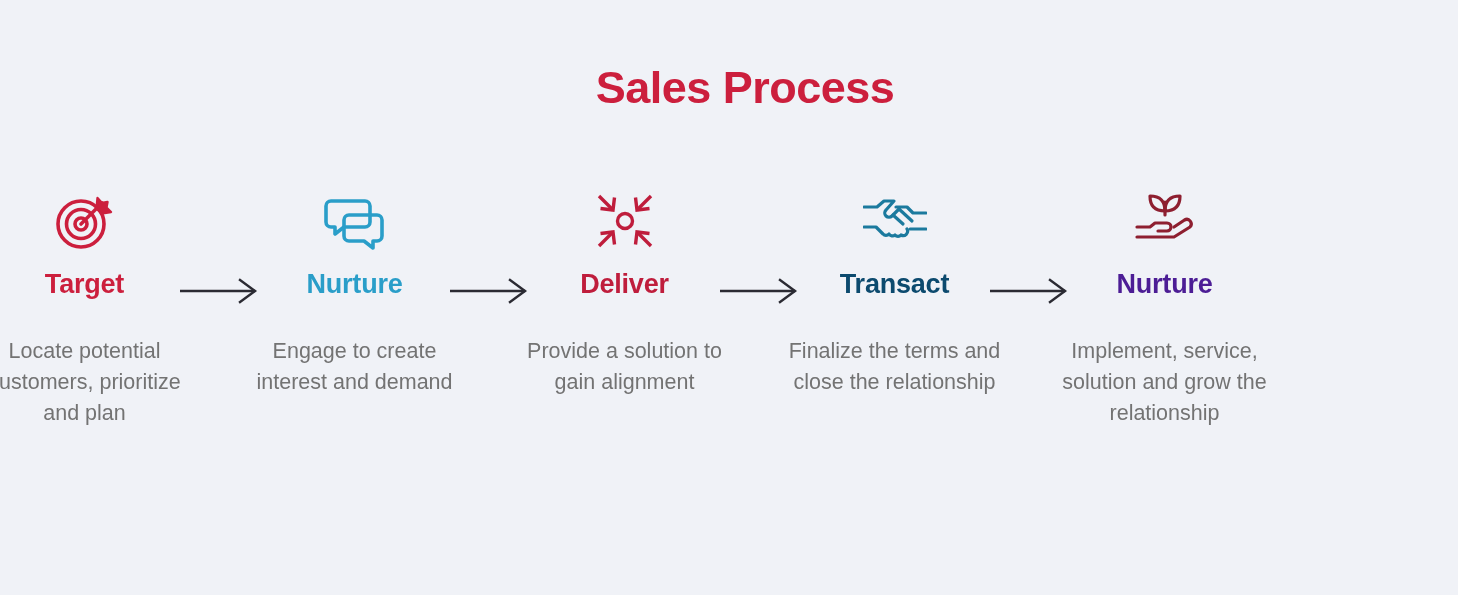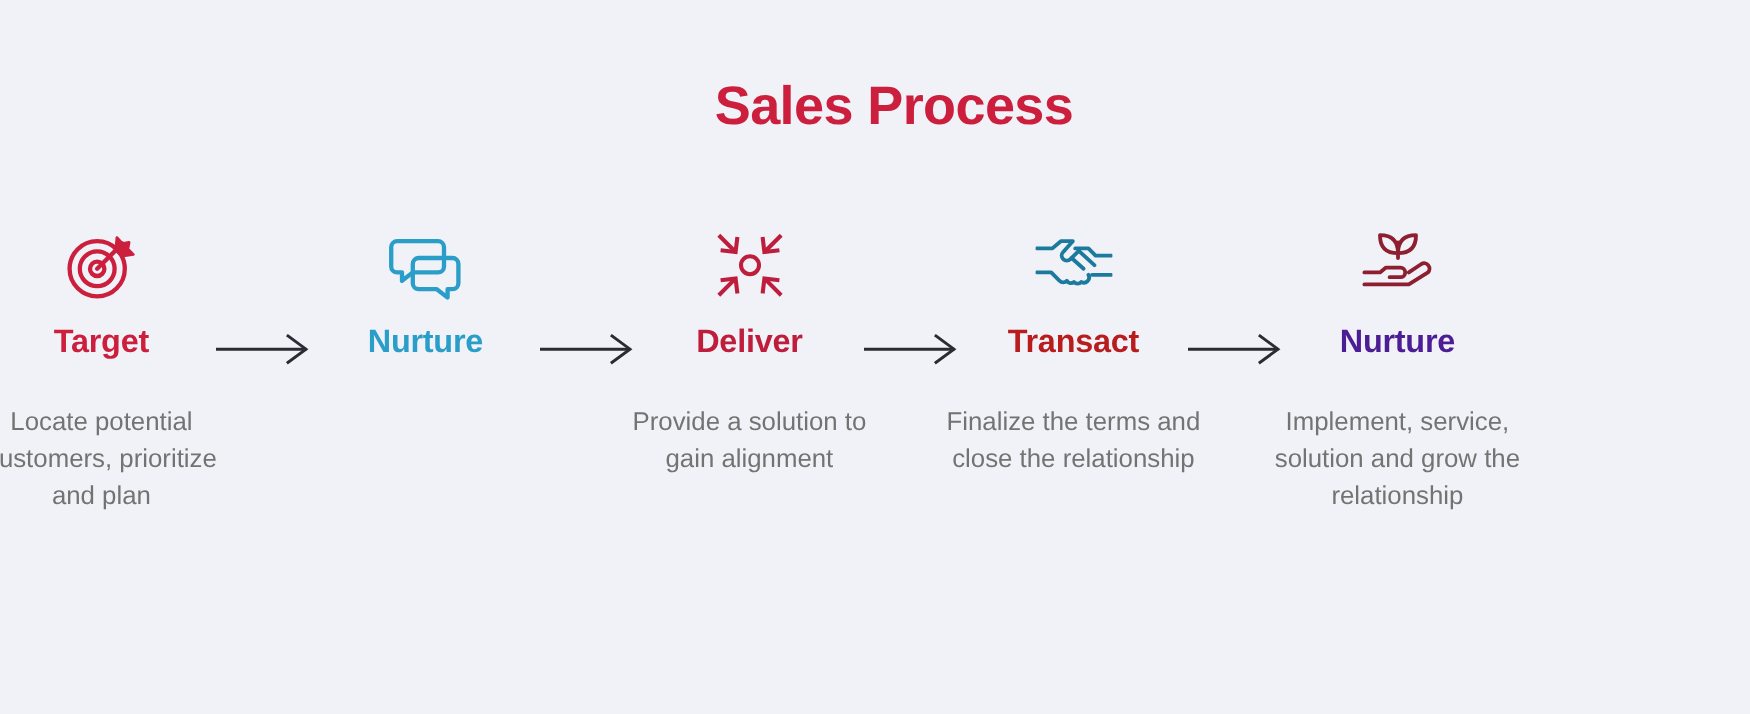--- a/index.html
+++ b/index.html
@@ -125,20 +125,21 @@
     </div>
 
     <div class="step">
       <div class="step-icon">
         <svg width="62" height="60" viewBox="0 0 62 60" fill="none" stroke="#2a9ec9" stroke-width="3.6" stroke-linecap="round" stroke-linejoin="round">
           <path d="M7 10 H41 a5 5 0 0 1 5 5 V31 a5 5 0 0 1 -5 5 H20 L11 43 V36 H7 a5 5 0 0 1 -5 -5 V15 a5 5 0 0 1 5 -5 Z"></path>
           <path d="M25 24 H53 a5 5 0 0 1 5 5 V45 a5 5 0 0 1 -5 5 H49 V57 L40 50 H25 a5 5 0 0 1 -5 -5 V29 a5 5 0 0 1 5 -5 Z"></path>
         </svg>
       </div>
       <div class="step-label" style="color:#2a9ec9">Nurture</div>
+      <div class="step-desc">Engage to create interest and demand</div>
     </div>
 
     <div class="connector">
       <span>
         <svg width="80" height="26" viewBox="0 0 80 26" fill="none" stroke="#2b2b33" stroke-width="2.4" stroke-linecap="square" stroke-linejoin="miter">
           <path d="M1 13 H74"></path>
           <path d="M60 2 L75 13 L60 24"></path>
         </svg>
       </span>
     </div>
@@ -174,21 +175,21 @@
       <div class="step-icon">
         <svg width="64" height="56" viewBox="0 0 64 56" fill="none" stroke="#1b7a9e" stroke-width="3.2" stroke-linecap="round" stroke-linejoin="round">
           <path d="M1 14 H14 L21 8 H31 L23 17 a4.2 4.2 0 0 0 6 6 L36 16"></path>
           <path d="M36 16 L49 28"></path>
           <path d="M33 14 H44 L50 20 H63"></path>
           <path d="M1 34 H13 L20 41 a4 4 0 0 0 6 0 a4 4 0 0 0 6 1 a4 4 0 0 0 6 0 a4.4 4.4 0 0 0 6 -6"></path>
           <path d="M47 36 L63 36"></path>
           <path d="M30 22 L40 31"></path>
         </svg>
       </div>
-      <div class="step-label" style="color:#b91c1c">Transact</div>
+      <div class="step-label" style="color:#0c4a6e">Transact</div>
       <div class="step-desc">Finalize the terms and close the relationship</div>
     </div>
 
     <div class="connector">
       <span>
         <svg width="80" height="26" viewBox="0 0 80 26" fill="none" stroke="#2b2b33" stroke-width="2.4" stroke-linecap="square" stroke-linejoin="miter">
           <path d="M1 13 H74"></path>
           <path d="M60 2 L75 13 L60 24"></path>
         </svg>
       </span>

